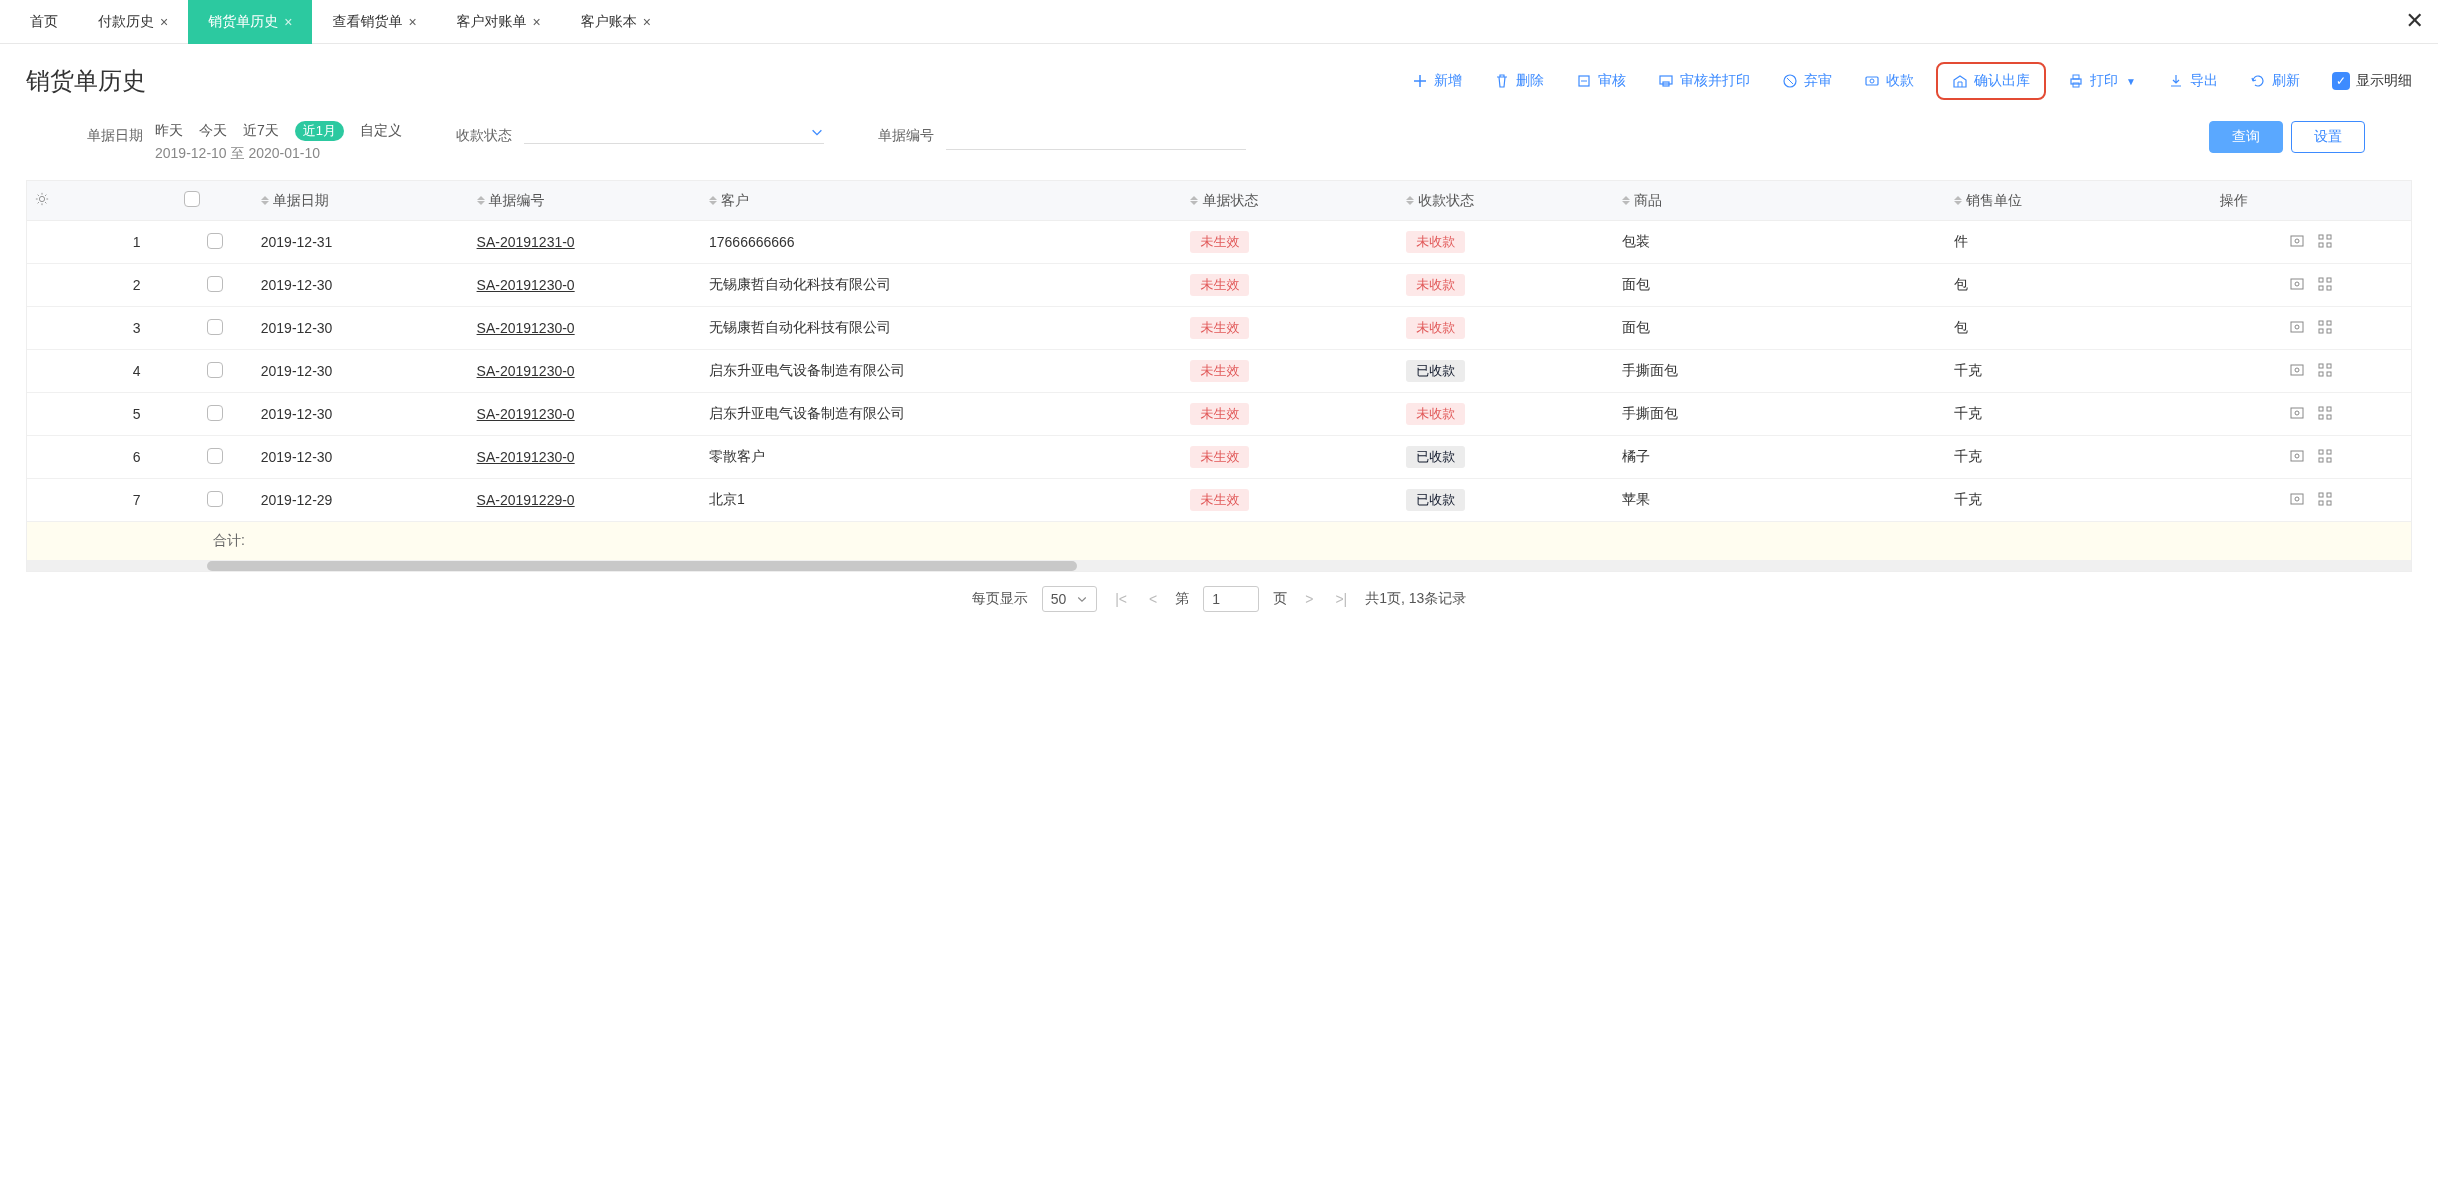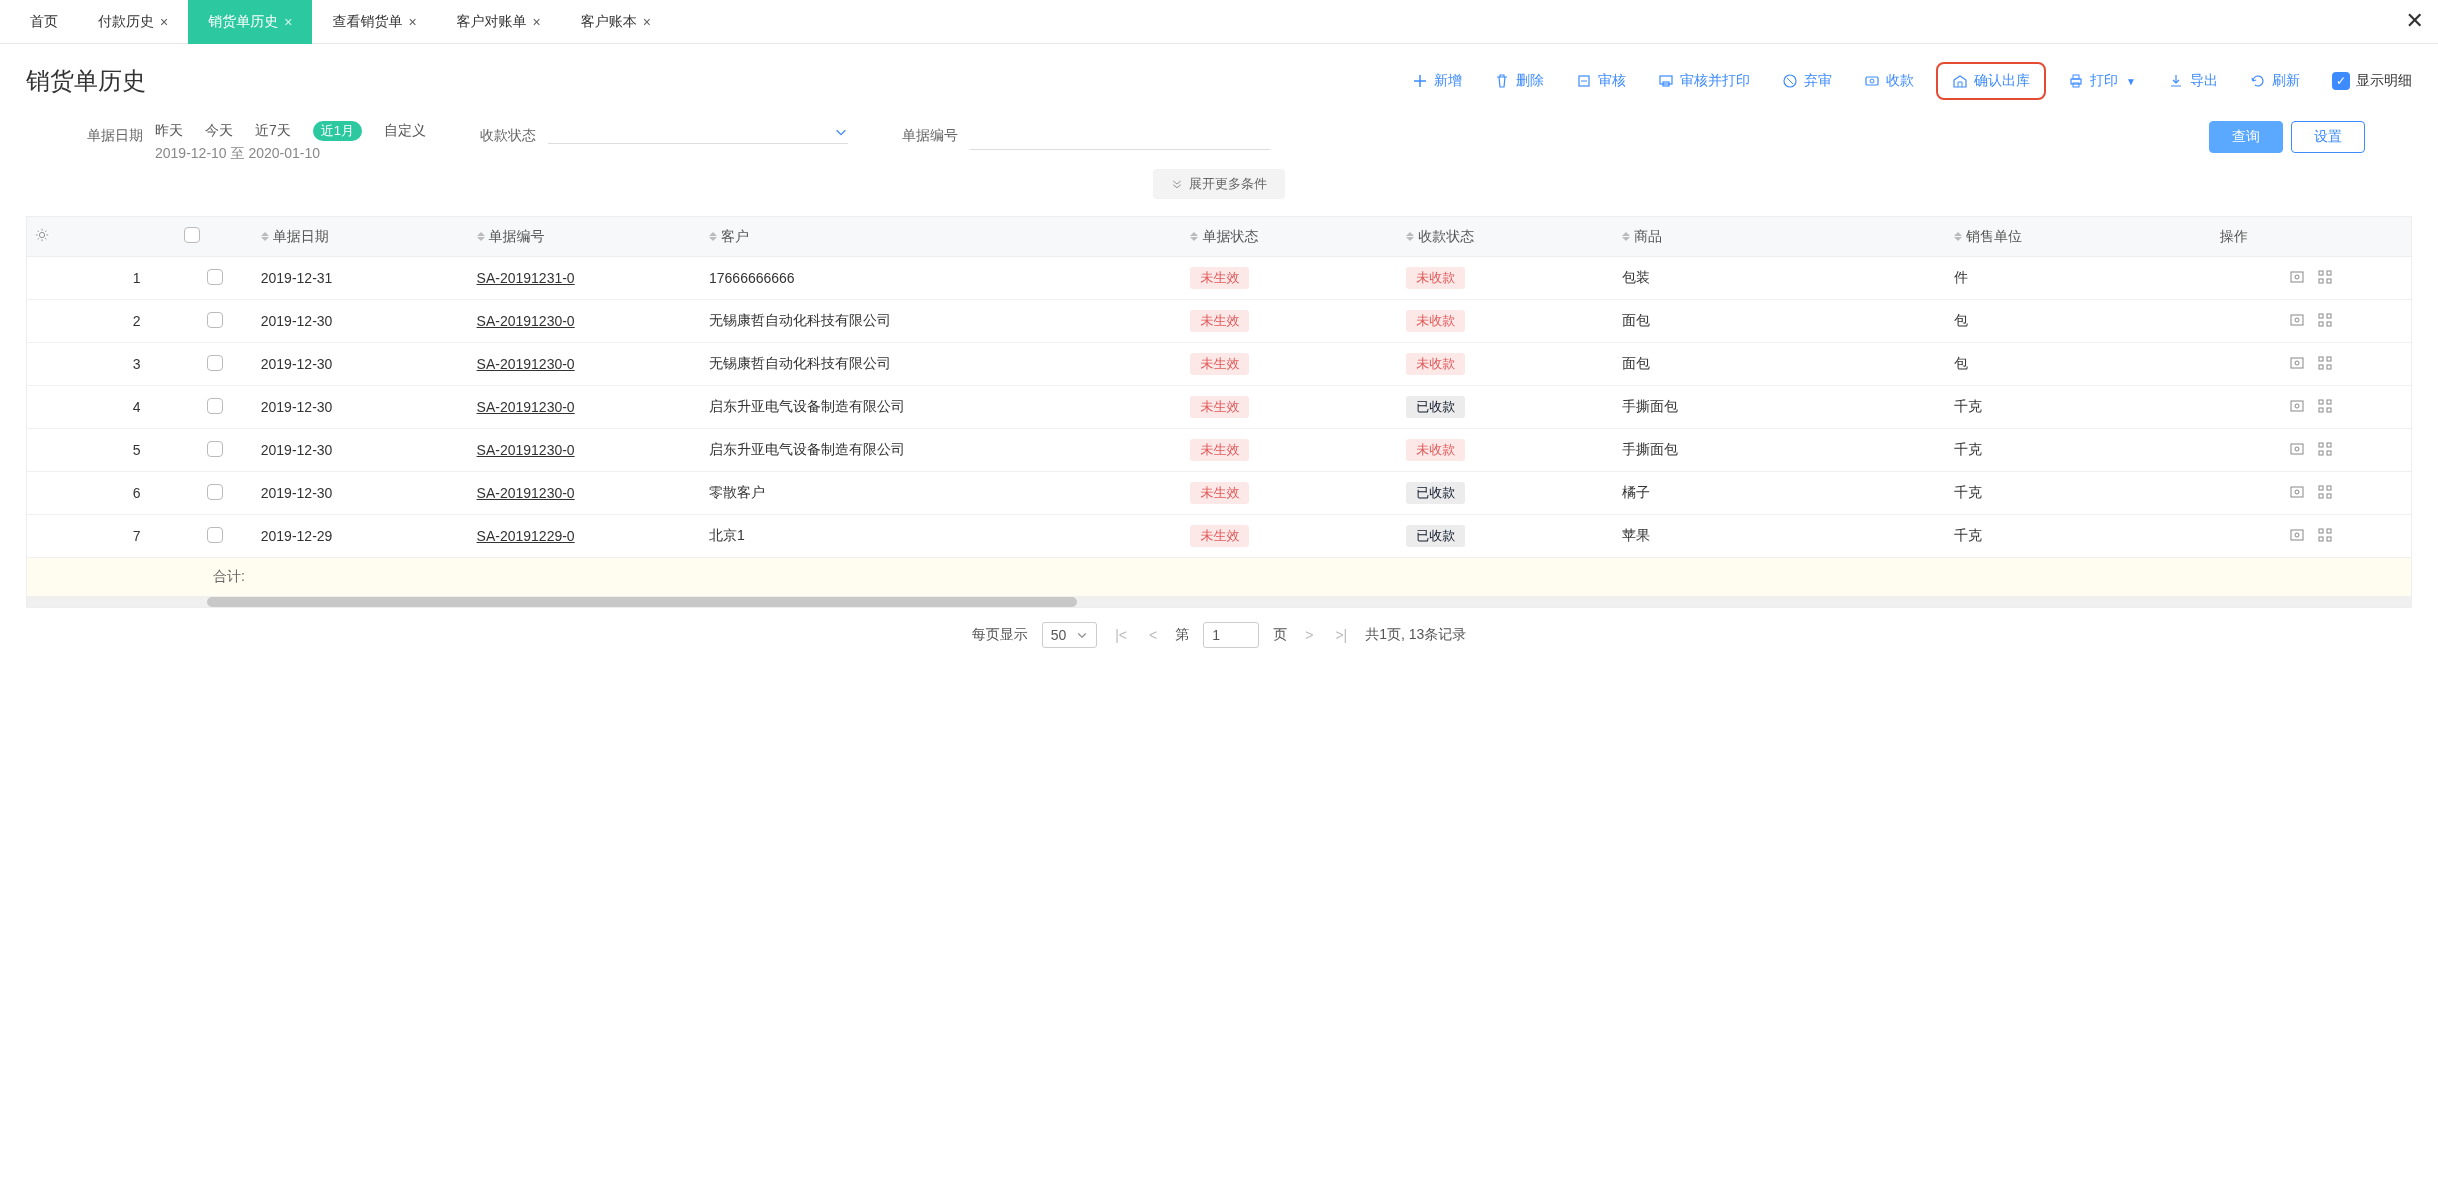--- a/index.html
+++ b/index.html
@@ -17,21 +17,21 @@
 .action-btn.highlighted { border: 2px solid #e34b34; border-radius: 8px; padding: 8px 14px; }
 .action-btn svg { width: 16px; height: 16px; }
 .chev { font-size: 10px; color: #3d8bff; margin-left: 2px; }
 .chk-wrap { display: inline-flex; align-items: center; gap: 6px; color: #333; margin-left: 10px; }
 .chk-wrap .chk { width: 18px; height: 18px; border-radius: 4px; background: #3d8bff; display: inline-flex; align-items: center; justify-content: center; color: #fff; font-size: 12px; }
 
 .filter-panel { margin: 0 26px; border: 1px solid transparent; padding: 8px 46px 0 46px; }
 .filter-row { display: flex; align-items: flex-start; gap: 40px; flex-wrap: wrap; }
 .filter-group { display: flex; align-items: flex-start; gap: 12px; }
 .filter-label { color: #666; padding-top: 6px; min-width: 70px; text-align: right;}
-.date-presets { display: flex; align-items: center; gap: 22px; font-size: 14px; color: #555;}
+.date-presets { display: flex; align-items: center; gap: 16px; font-size: 14px; color: #555;}
 .date-presets .preset { cursor: pointer; }
 .date-presets .preset.active { background: #2cc9a0; color:#fff; padding: 1px 8px; border-radius: 10px; font-size: 13px; }
 .date-range { color: #888; font-size: 14px; margin-top: 4px; }
 .select-field { min-width: 300px; border-bottom: 1px solid #ddd; padding: 4px 0; display: flex; justify-content: flex-end; align-items: center; color: #3d8bff; }
 .text-field { min-width: 300px; border-bottom: 1px solid #ddd; padding: 6px 0; }
 .filter-actions { margin-left: auto; display: flex; flex-direction: row; gap: 8px; align-items: stretch;}
 .btn { border: 1px solid #3d8bff; border-radius: 4px; padding: 6px 22px; font-size: 14px; cursor: pointer; text-align: center; }
 .btn.primary { background: #5aa8ff; color: #fff; border-color: #5aa8ff; }
 .btn.outline { background: #fff; color: #3d8bff; }
 .expand-bar { text-align: center; margin-top: 6px;}
@@ -214,28 +214,20 @@
     <div class="filter-group">
       <span class="filter-label">单据编号</span>
       <div class="text-field">&nbsp;</div>
     </div>
 
     <div class="filter-actions">
       <div class="btn primary">查询</div>
       <div class="btn outline">设置</div>
     </div>
   </div>
-  <div class="expand-bar">
-    <span class="expand-pill">
-      <svg width="12" height="12" viewBox="0 0 16 16">
-          <path d="M3 4l5 4 5-4M3 9l5 4 5-4" stroke="#888" stroke-width="1.2" fill="none"></path>
-        </svg>
-      <span>展开更多条件</span>
-    </span>
-  </div>
 </div>
 
 <div class="table-wrap">
   <table class="tbl">
     <thead>
       <tr>
         <th class="col-gear"><svg width="14" height="14" viewBox="0 0 16 16">
               <circle cx="8" cy="8" r="3" stroke="#888" fill="none"></circle>
               <path d="M8 1v2M8 13v2M1 8h2M13 8h2M3 3l1.5 1.5M11.5 11.5L13 13M3 13l1.5-1.5M11.5 4.5L13 3" stroke="#888"></path>
             </svg></th>

